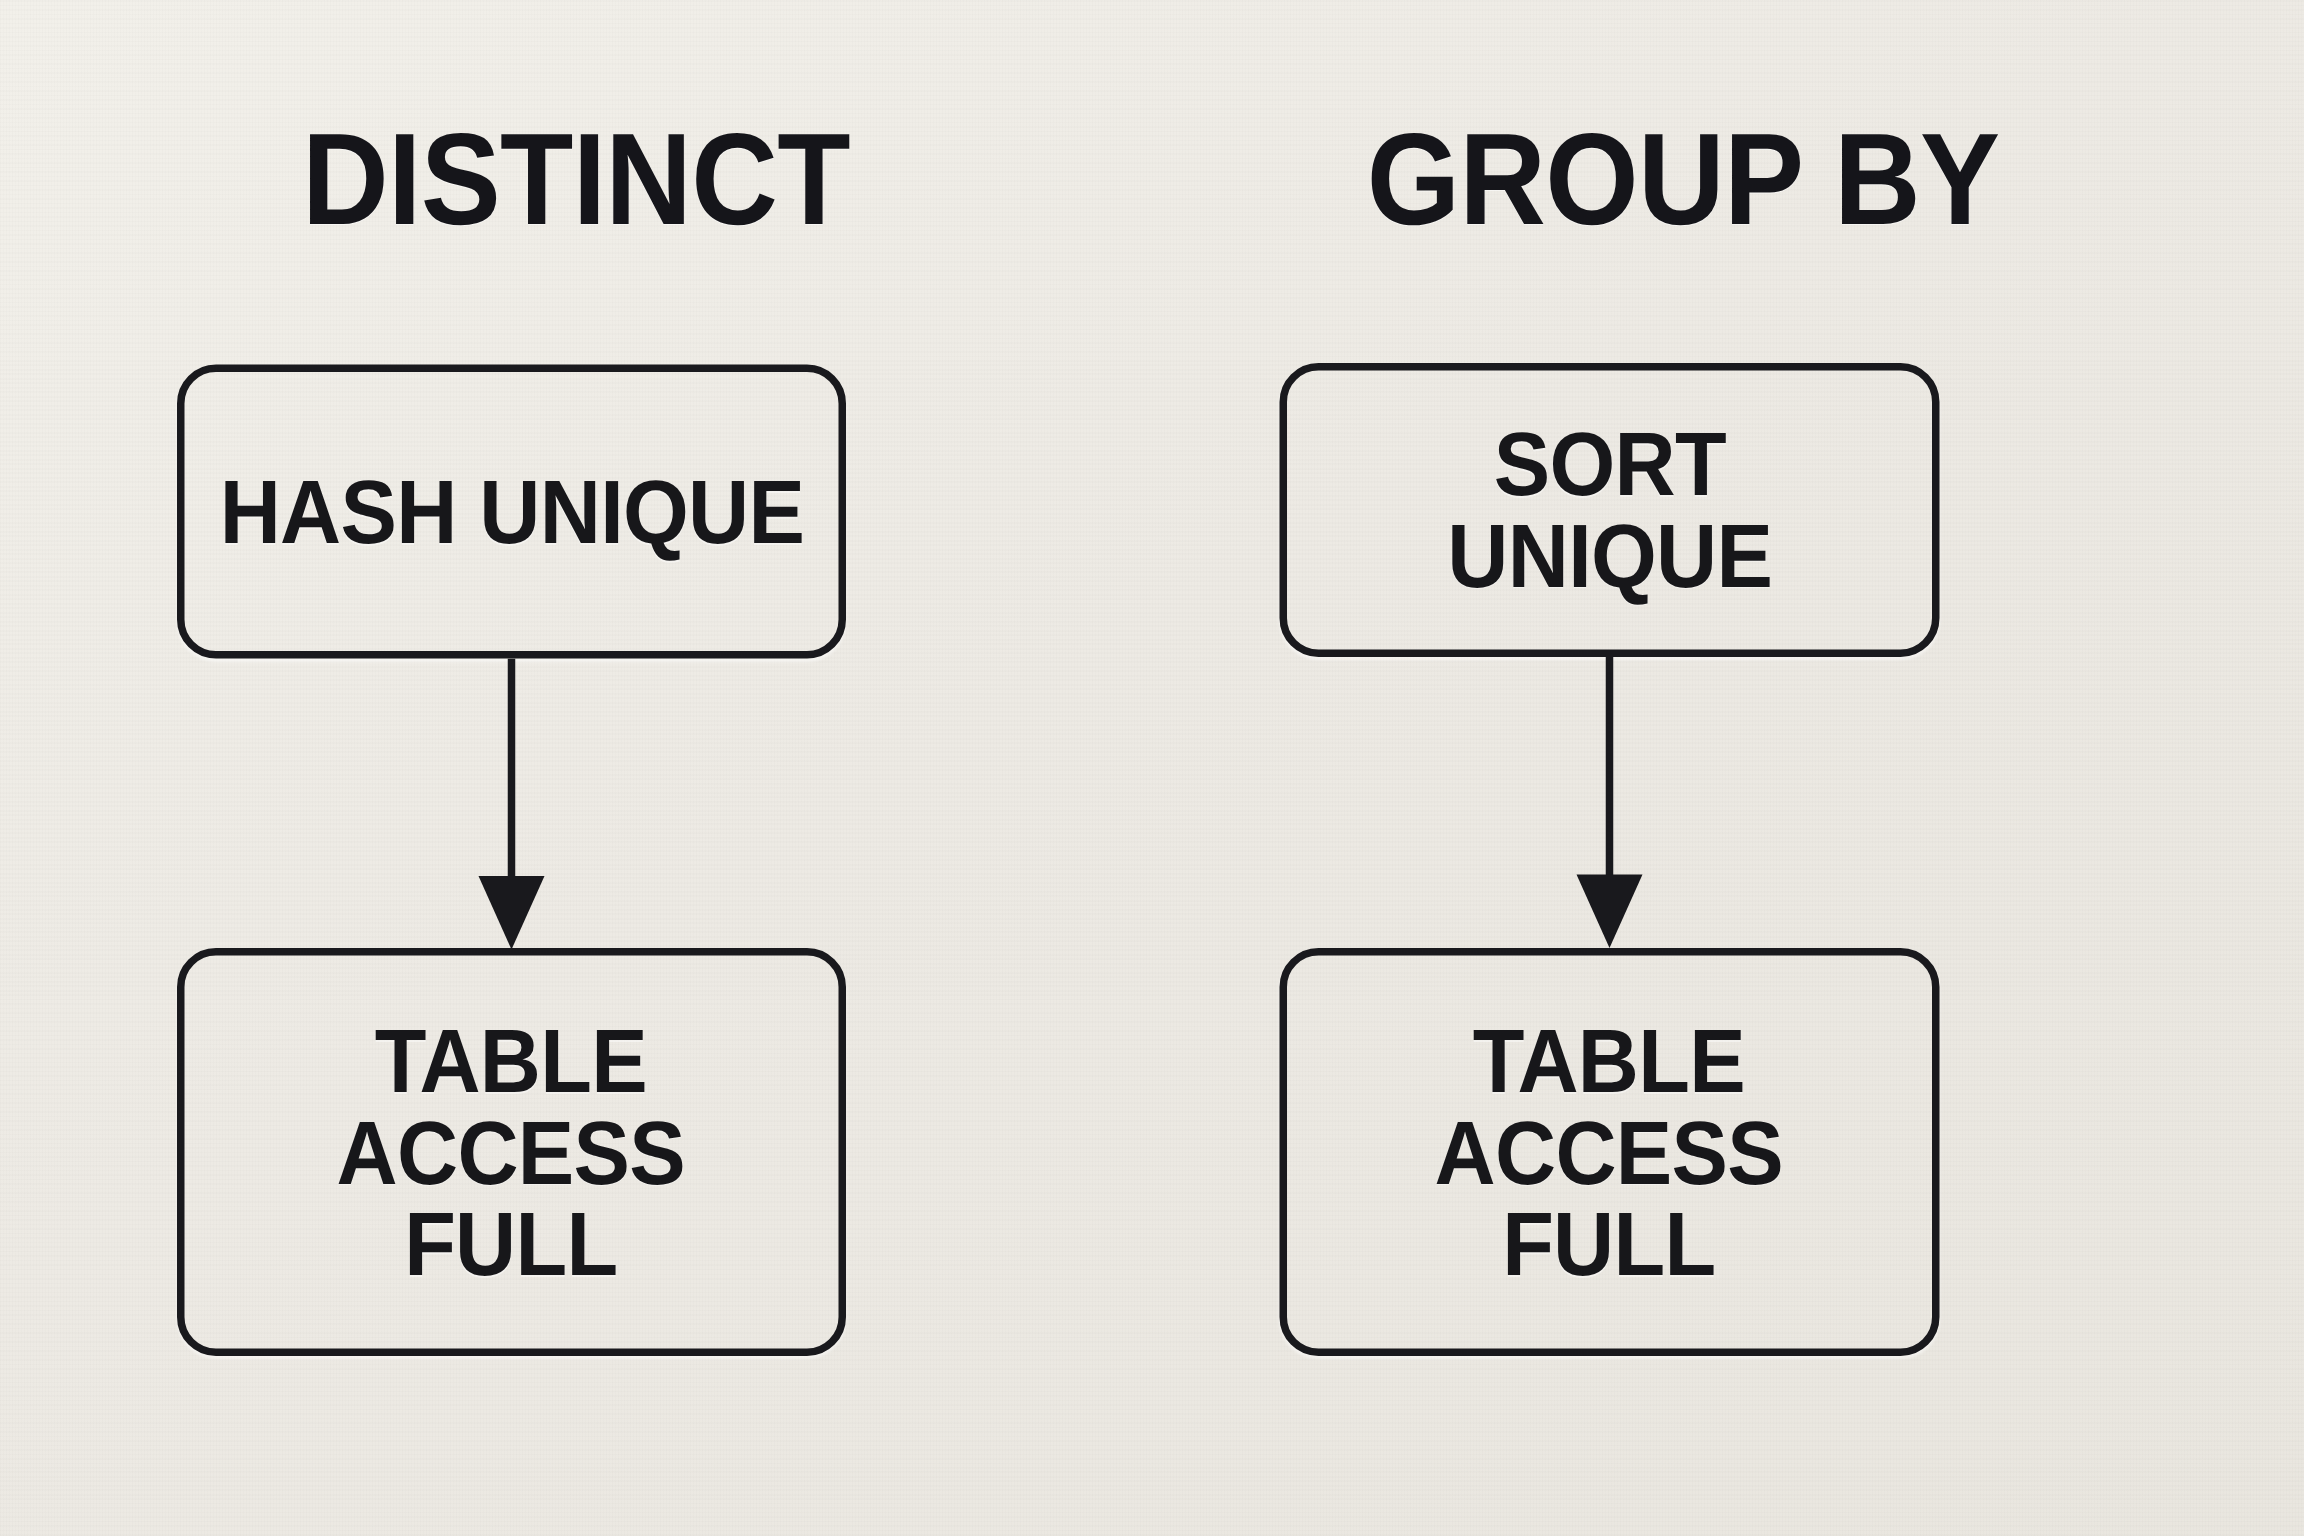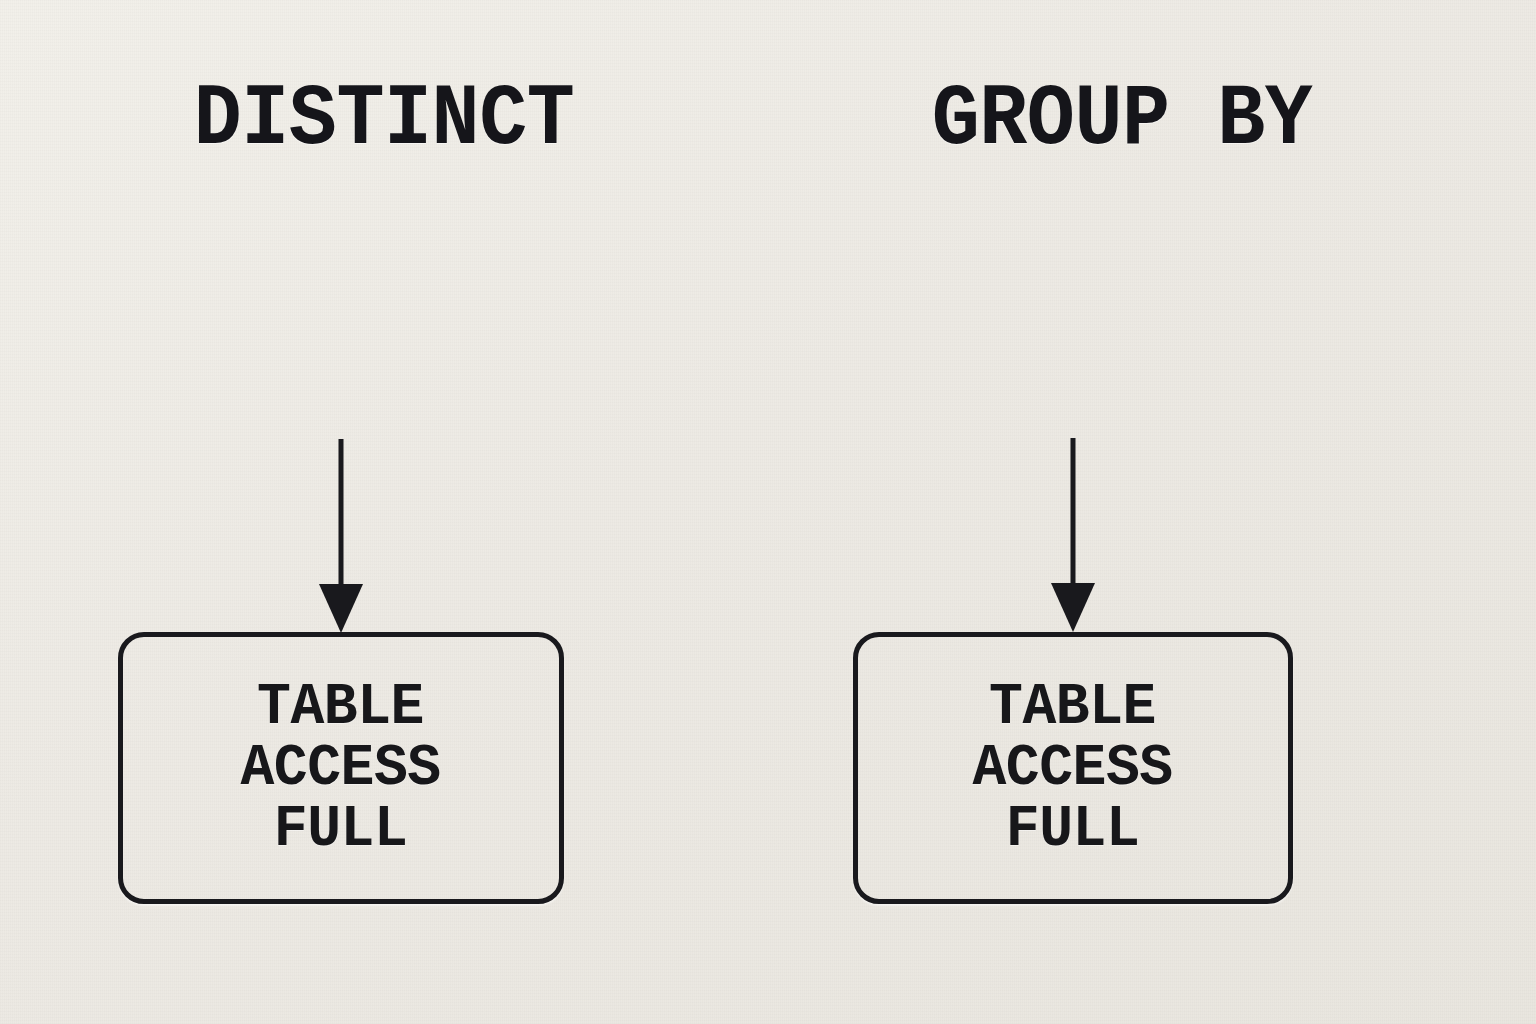--- a/index.html
+++ b/index.html
@@ -10,21 +10,21 @@
     overflow:hidden;
   }
 
   #stage {
     position:relative;
     width:1536px; height:1024px;
     background:
       repeating-linear-gradient(0deg, rgba(0,0,0,0.012) 0px, rgba(0,0,0,0.012) 1px, rgba(255,255,255,0.012) 1px, rgba(255,255,255,0.012) 3px),
       repeating-linear-gradient(90deg, rgba(0,0,0,0.010) 0px, rgba(0,0,0,0.010) 1px, rgba(255,255,255,0.010) 1px, rgba(255,255,255,0.010) 2px),
       linear-gradient(150deg, #f2f0ea 0%, #edeae4 45%, #e9e6df 100%);
-    font-family:Liberation Mono, monospace;
+    font-family:Liberation Sans, sans-serif;
     color:#17171a;
   }
 
   
   .column { position:absolute; top:0; height:1024px; }
   #col-distinct { left:0;   width:768px; }
   #col-groupby  { left:738px; width:768px; }
 
   
   .col-title {
@@ -81,40 +81,47 @@
 </style>
 </head>
 <body>
 
 <div id="stage">
 
   <div class="column" id="col-distinct">
 
     <div class="col-title">DISTINCT</div>
 
+    <div class="node" id="node-hash-unique">
+      <div class="node-label">HASH UNIQUE</div>
+    </div>
 
     <div class="arrow" id="arrow-left">
       <svg viewBox="0 0 50 194" xmlns="http://www.w3.org/2000/svg">
         <line x1="25" y1="0" x2="25" y2="152" stroke="#19191d" stroke-width="5"></line>
         <polygon points="25,194 3,145 47,145" fill="#19191d"></polygon>
       </svg>
     </div>
 
     <div class="node" id="node-table-left">
       <div class="node-label">TABLE
 ACCESS
 FULL</div>
     </div>
 
   </div>
 
   <div class="column" id="col-groupby">
 
     <div class="col-title">GROUP BY</div>
 
+    <div class="node" id="node-sort-unique">
+      <div class="node-label">SORT
+UNIQUE</div>
+    </div>
 
     <div class="arrow" id="arrow-right">
       <svg viewBox="0 0 50 194" xmlns="http://www.w3.org/2000/svg">
         <line x1="25" y1="0" x2="25" y2="152" stroke="#19191d" stroke-width="5"></line>
         <polygon points="25,194 3,145 47,145" fill="#19191d"></polygon>
       </svg>
     </div>
 
     <div class="node" id="node-table-right">
       <div class="node-label">TABLE

